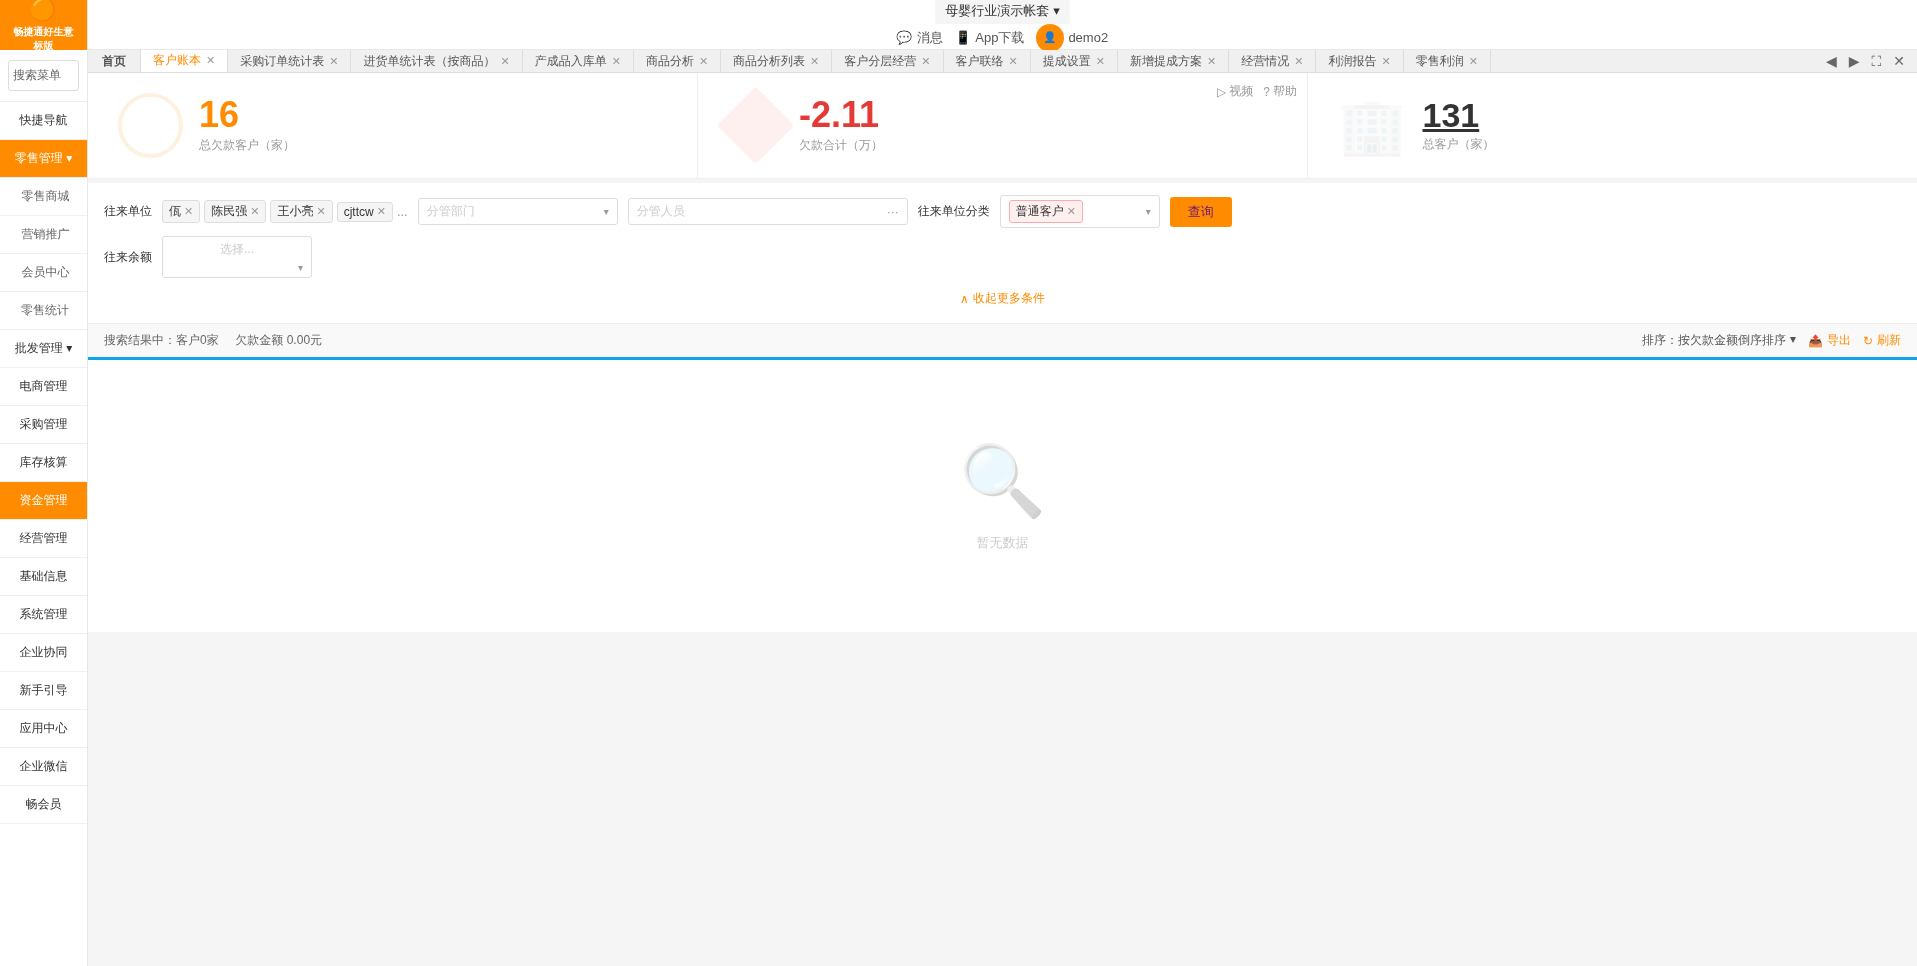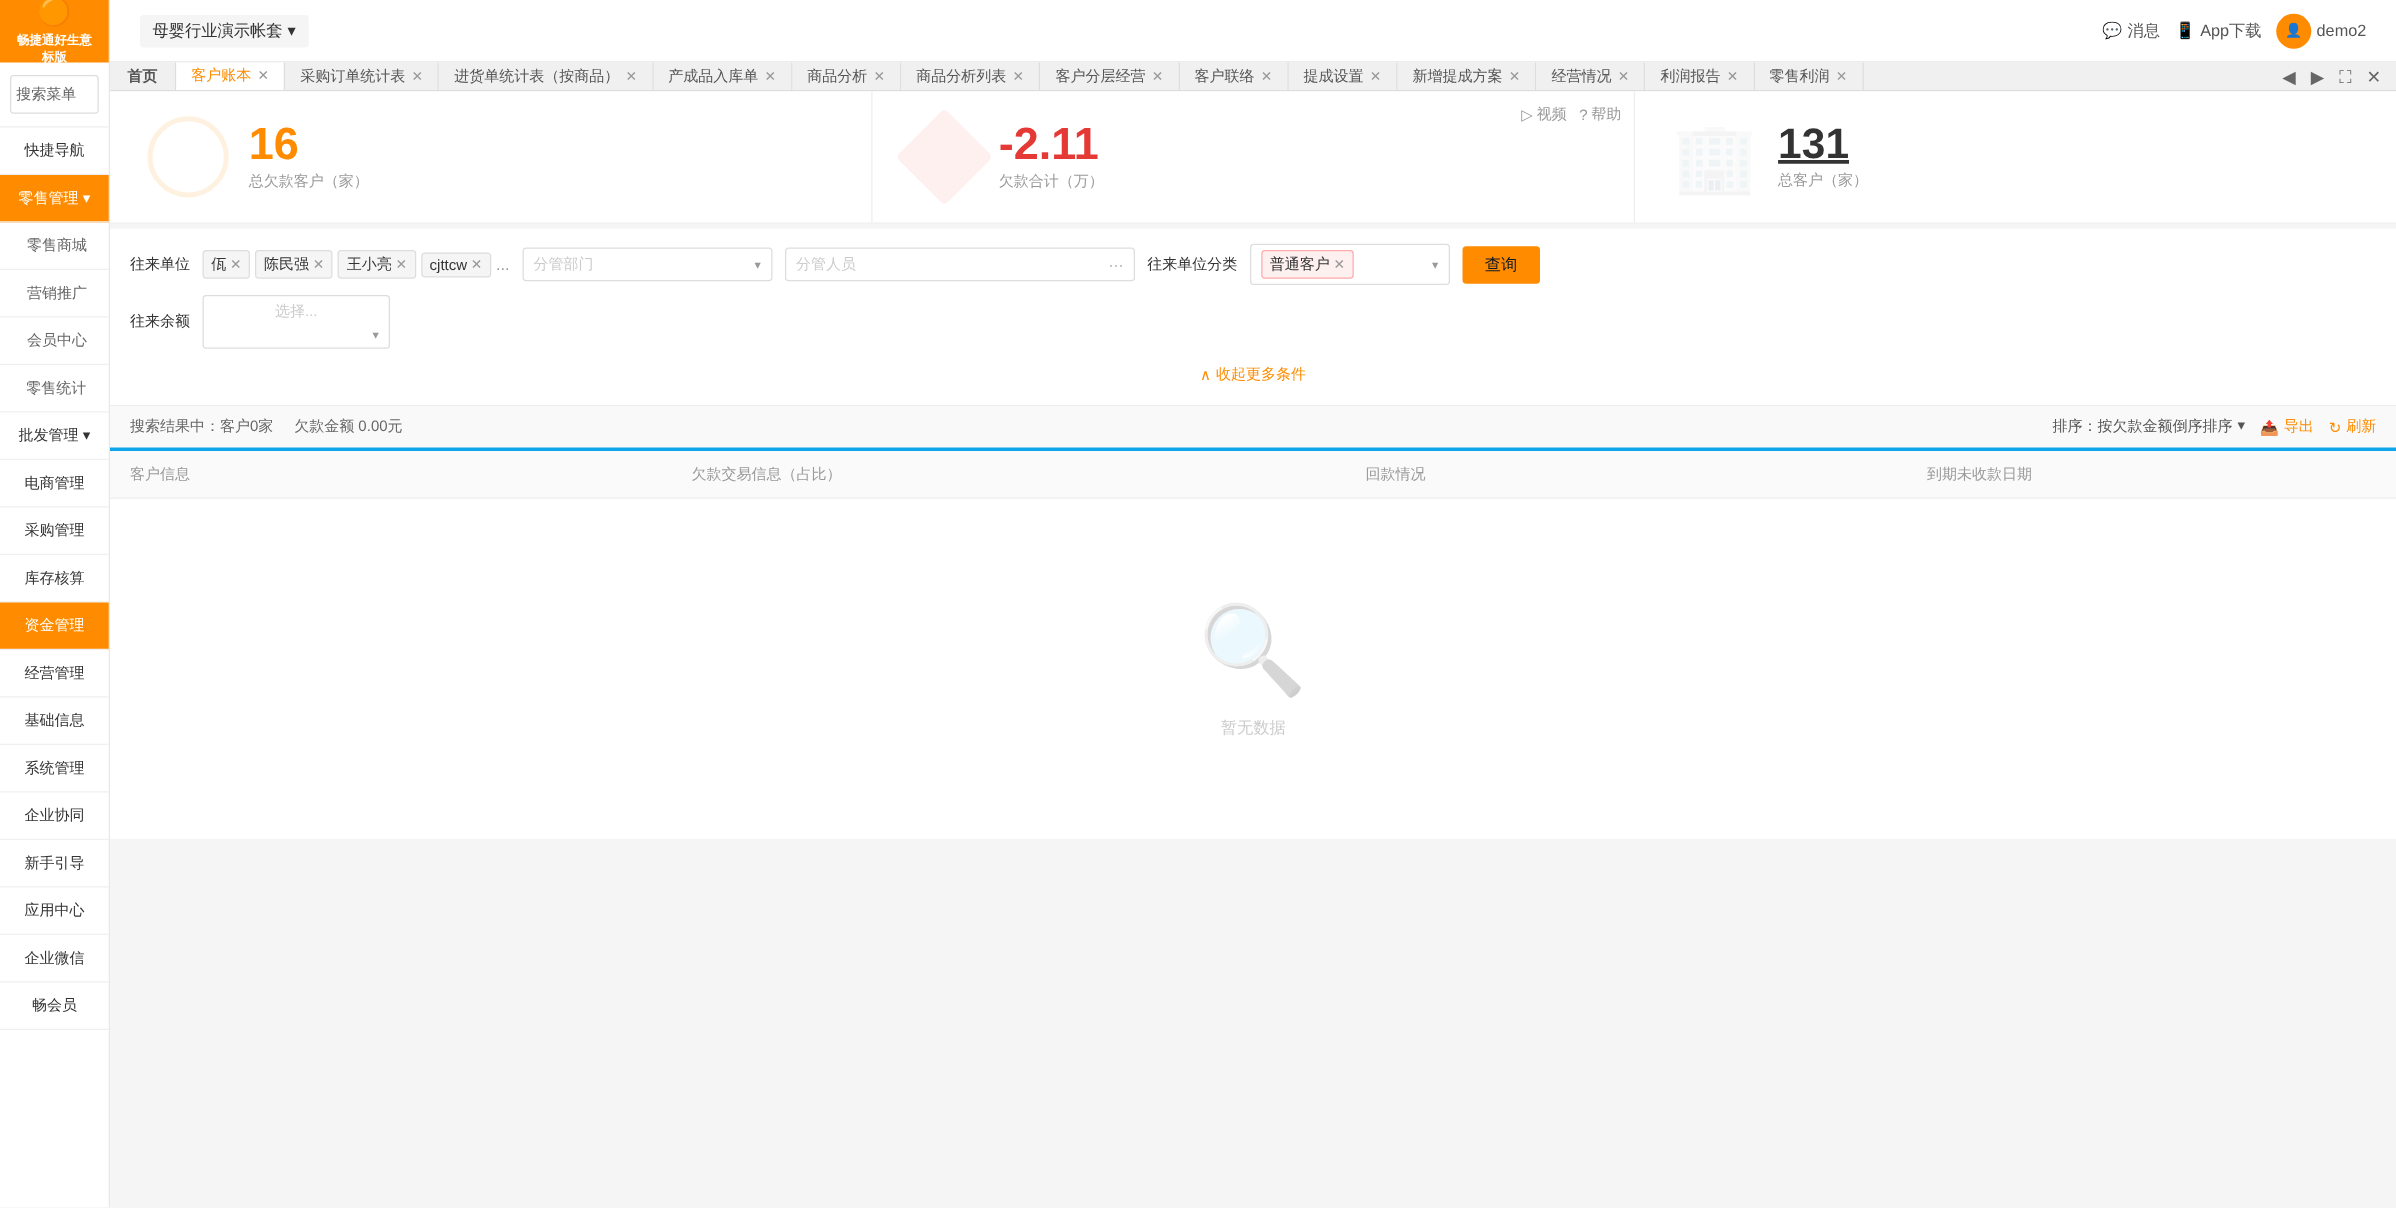--- a/index.html
+++ b/index.html
@@ -10,21 +10,21 @@
     .sidebar-logo { background: #ff8c00; height: 50px; display: flex; align-items: center; justify-content: center; color: #fff; font-size: 12px; font-weight: bold; flex-direction: column; }
     .sidebar-search { padding: 10px 8px; border-bottom: 1px solid #eee; }
     .sidebar-search-btn { width: 100%; padding: 6px 4px; background: #fff; border: 1px solid #ddd; border-radius: 3px; cursor: pointer; font-size: 12px; color: #666; text-align: left; }
     .sidebar-nav-item { padding: 10px 8px; text-align: center; cursor: pointer; font-size: 12px; color: #333; border-bottom: 1px solid #f0f0f0; }
     .sidebar-nav-item.active { background: #ff8c00; color: #fff; }
 
     
     .main { flex: 1; display: flex; flex-direction: column; overflow: hidden; }
 
     
-    .topbar { background: #fff; height: 50px; display: flex; align-items: center; padding: 0 24px; border-bottom: 1px solid #e8e8e8; justify-content: space-between; flex-shrink: 0; }
+    .topbar { background: #fff; height: 50px; display: flex; align-items: center; padding: 0 24px; border-bottom: 1px solid #e8e8e8; justify-content: center; flex-shrink: 0; flex-direction: column; }
     .topbar-left { display: flex; align-items: center; gap: 8px; }
     .topbar-selector { display: flex; align-items: center; gap: 4px; font-size: 13px; color: #333; background: #f5f5f5; padding: 4px 10px; border-radius: 3px; cursor: pointer; }
     .topbar-right { display: flex; align-items: center; gap: 12px; font-size: 13px; color: #555; }
     .topbar-right-item { display: flex; align-items: center; gap: 4px; cursor: pointer; }
     .avatar { width: 28px; height: 28px; border-radius: 50%; background: #ff8c00; color: #fff; display: flex; align-items: center; justify-content: center; font-size: 11px; }
 
     
     .tabbar { background: #f0f0f0; display: flex; align-items: center; border-bottom: 1px solid #ddd; flex-shrink: 0; overflow: hidden; height: 23px; }
     .tab { display: flex; align-items: center; padding: 0 12px; height: 36px; font-size: 12px; color: #555; cursor: pointer; border-right: 1px solid #ddd; white-space: nowrap; flex-shrink: 0; background: #f0f0f0; }
     .tab.active { background: #fff; color: #ff8c00; border-bottom: 2px solid #ff8c00; }
@@ -51,21 +51,21 @@
     .filter-row { display: flex; align-items: center; gap: 10px; margin-bottom: 8px; flex-wrap: wrap; }
     .filter-label { font-size: 12px; color: #333; white-space: nowrap; }
     .filter-tags { display: flex; gap: 4px; align-items: center; flex-wrap: wrap; }
     .filter-tag { display: flex; align-items: center; gap: 3px; background: #f5f5f5; border: 1px solid #ddd; border-radius: 3px; padding: 2px 6px; font-size: 12px; color: #333; }
     .filter-tag-x { color: #999; cursor: pointer; font-size: 11px; }
     .filter-select { display: flex; align-items: center; gap: 4px; border: 1px solid #ddd; border-radius: 3px; padding: 4px 8px; font-size: 12px; color: #666; cursor: pointer; min-width: 120px; background: #fff; }
     .filter-select-wide { min-width: 200px; }
     .filter-arrow { color: #999; font-size: 10px; margin-left: auto; }
     .filter-more-dots { color: #999; cursor: pointer; }
     .filter-tag-selected { background: #fff0f0; border-color: #ffaaaa; }
-    .btn-query { background: #ff8c00; color: #0f172a; border: none; padding: 6px 18px; border-radius: 3px; cursor: pointer; font-size: 13px; }
+    .btn-query { background: #ff8c00; color: #701a75; border: none; padding: 6px 18px; border-radius: 3px; cursor: pointer; font-size: 13px; }
     .collapse-btn { display: flex; align-items: center; justify-content: center; gap: 4px; color: #ff8c00; font-size: 12px; cursor: pointer; padding: 4px; }
 
     
     .result-summary { background: #f9f9f9; padding: 8px 16px; display: flex; align-items: center; justify-content: space-between; border-bottom: 3px solid #0ea5e9; font-size: 12px; color: #666; }
     .result-actions { display: flex; gap: 12px; align-items: center; }
     .result-action { display: flex; align-items: center; gap: 4px; cursor: pointer; color: #ff8c00; }
     .sort-select { display: flex; align-items: flex-start; gap: 4px; font-size: 12px; color: #555; cursor: pointer; }
 
     
     .data-table { width: 100%; background: #fff; }
@@ -324,26 +324,20 @@
           <span>导出</span>
         </div>
         <div class="result-action">
           <span>↻</span>
           <span>刷新</span>
         </div>
       </div>
     </div>
 
     <div class="data-table">
-      <div class="table-header">
-        <div class="table-col-customer">客户信息</div>
-        <div class="table-col-debt">欠款交易信息（占比）</div>
-        <div class="table-col-repay">回款情况</div>
-        <div class="table-col-date">到期未收款日期</div>
-      </div>
 
       <div class="empty-state">
         <div style="font-size:70px;opacity:0.25;margin-bottom:12px;">🔍</div>
         <div>暂无数据</div>
       </div>
     </div>
 
   </div>
 </div>
 

